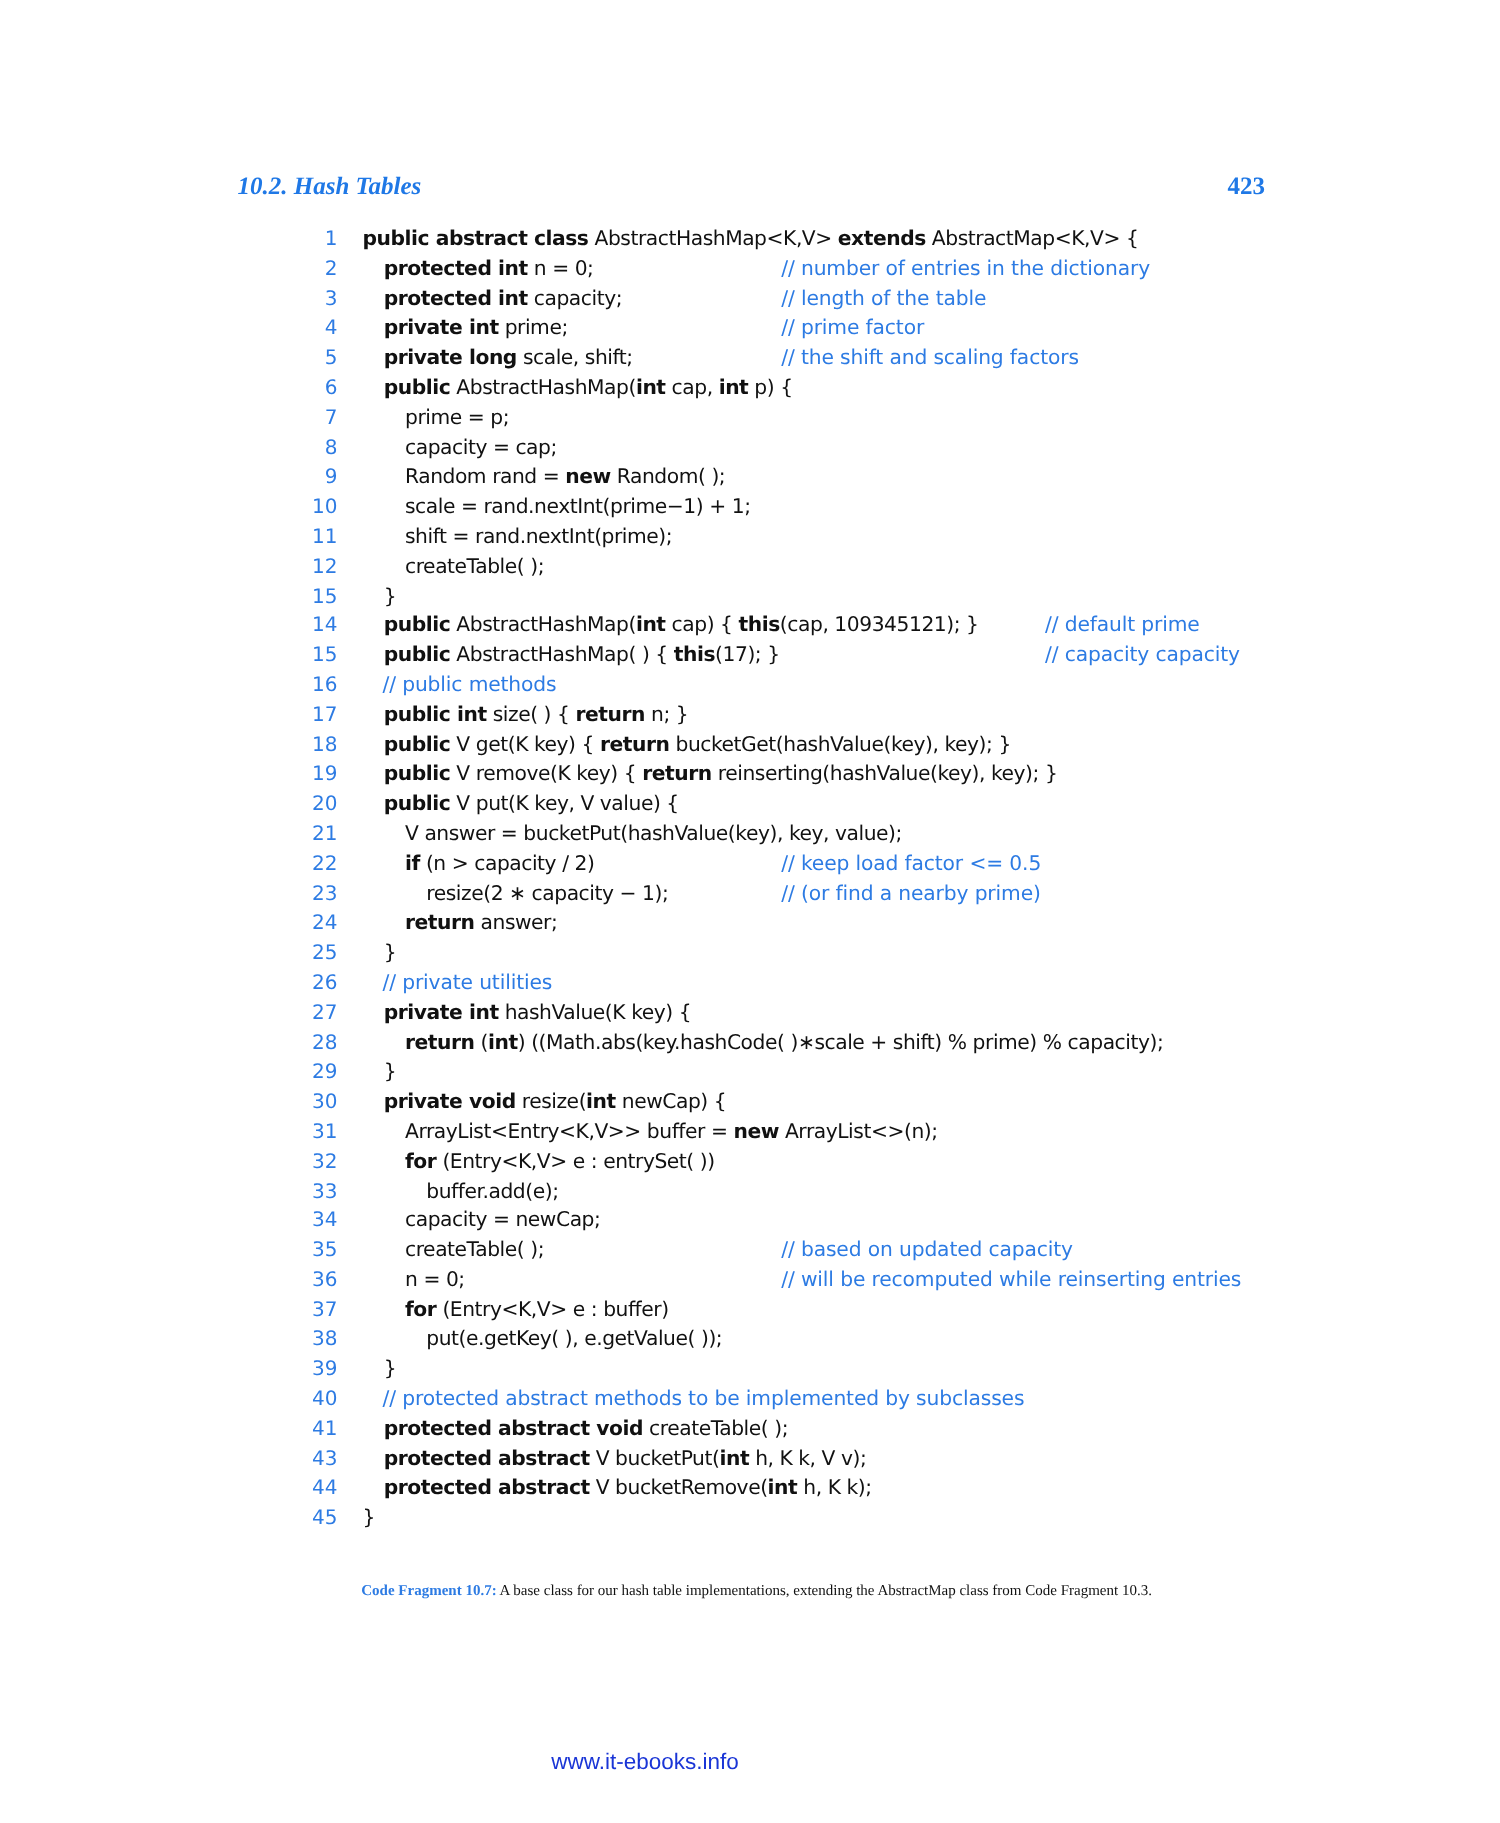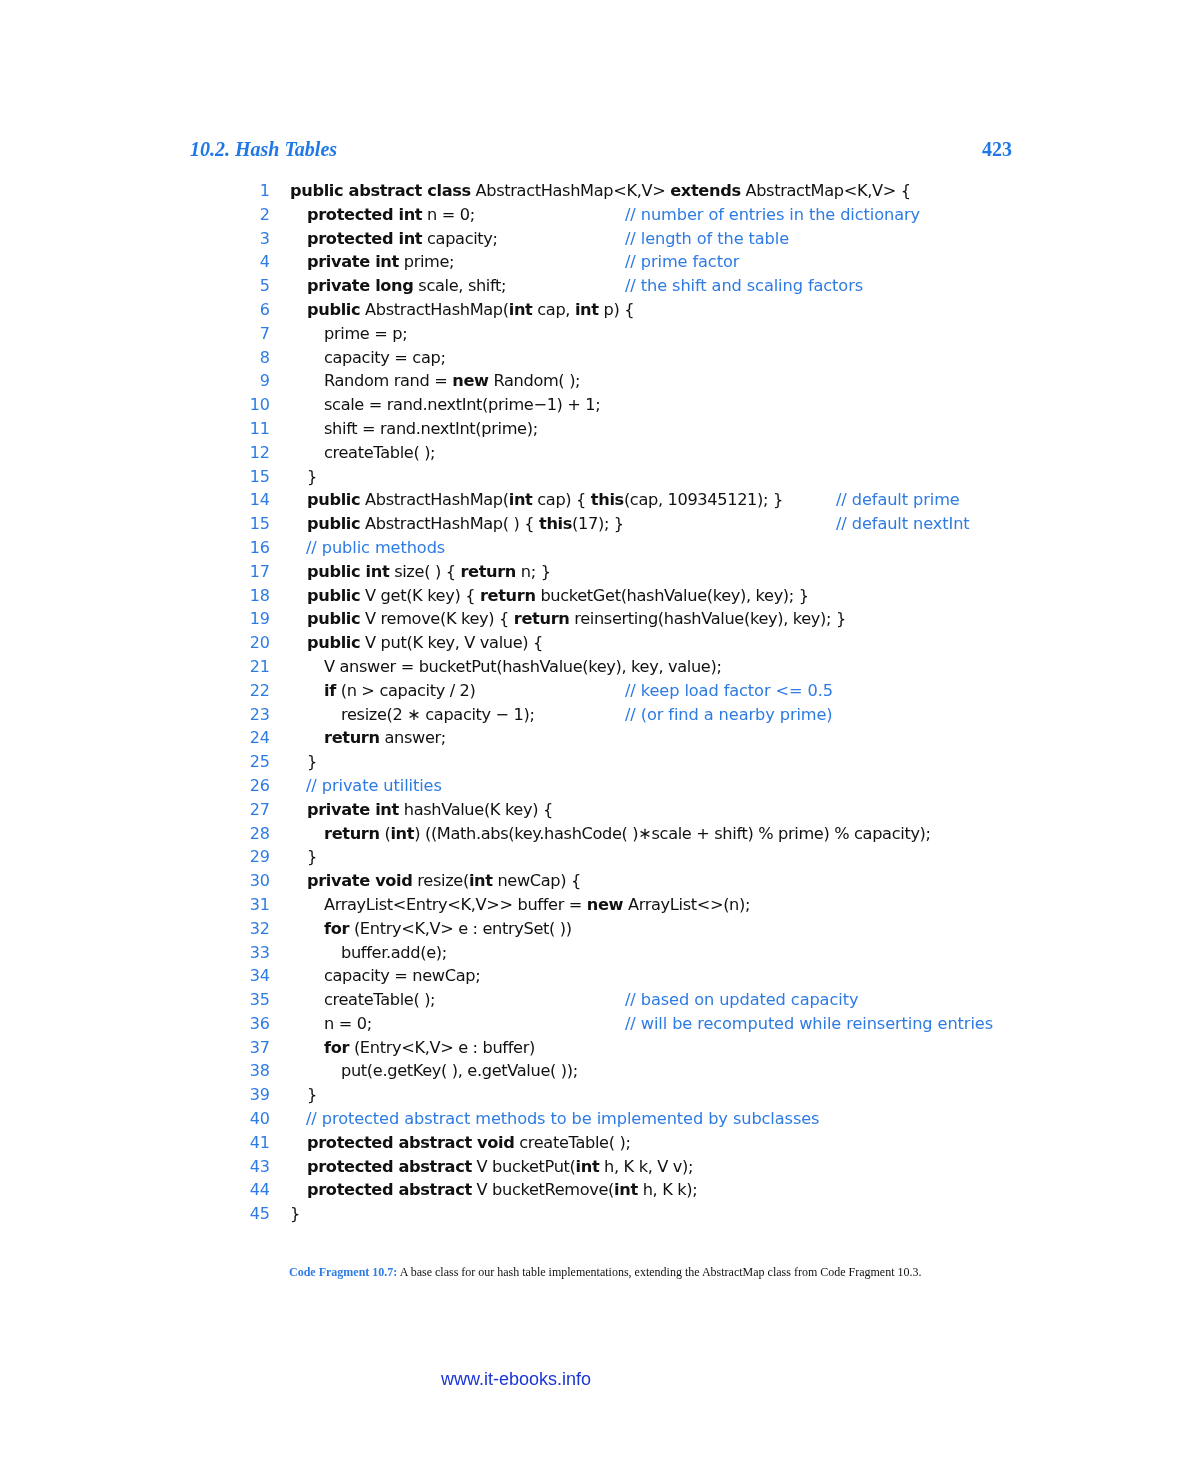--- a/index.html
+++ b/index.html
@@ -14,21 +14,21 @@
   .line { position: relative; height: 23.8px; line-height: 23.8px; white-space: pre; }
   .ln { position: absolute; left: 0; width: 30px; text-align: right; color: #2d7be3;
         font-size: 16px; }
   .txt { position: absolute; left: 50px; letter-spacing: -0.35px; }
   .cm { position: absolute; color: #2d7be3; letter-spacing: -0.1px; }
   b { font-weight: bold; }
   .caption { position: absolute; top: 1258px; left: 289px; width: 725px;
              font-family: "Liberation Serif", serif; font-size: 12px; line-height: 28px;
              color: #111; text-align: justify; }
   .caption .lbl { color: #2d7be3; font-weight: bold; }
-  .footer { position: absolute; top: 1369px; left: 0; width: 1032px; text-align: center;
+  .footer { position: absolute; top: 1399px; left: 0; width: 1032px; text-align: center;
             font-family: "Liberation Sans", sans-serif; font-size: 18px; color: #1a35d6; }
 </style>
 </head>
 <body>
 
 <div class="hdr">
   <span class="title">10.2.  Hash Tables</span>
   <span class="pg">423</span>
 </div>
 
@@ -40,21 +40,21 @@
     <div class="line"><span class="ln">5</span><span class="txt" style="left: 67px;"><b>private long</b><span> scale, shift;</span></span><span class="cm" style="left: 385px;">// the shift and scaling factors</span></div>
     <div class="line"><span class="ln">6</span><span class="txt" style="left: 67px;"><b>public</b><span> AbstractHashMap(</span><b>int</b><span> cap, </span><b>int</b><span> p) {</span></span></div>
     <div class="line"><span class="ln">7</span><span class="txt" style="left: 84px;"><span>prime = p;</span></span></div>
     <div class="line"><span class="ln">8</span><span class="txt" style="left: 84px;"><span>capacity = cap;</span></span></div>
     <div class="line"><span class="ln">9</span><span class="txt" style="left: 84px;"><span>Random rand = </span><b>new</b><span> Random( );</span></span></div>
     <div class="line"><span class="ln">10</span><span class="txt" style="left: 84px; text-align: center;"><span>scale = rand.nextInt(prime−1) + 1;</span></span></div>
     <div class="line"><span class="ln">11</span><span class="txt" style="left: 84px;"><span>shift = rand.nextInt(prime);</span></span></div>
     <div class="line"><span class="ln">12</span><span class="txt" style="left: 84px;"><span>createTable( );</span></span></div>
     <div class="line"><span class="ln">15</span><span class="txt" style="left: 67px;"><span>}</span></span></div>
     <div class="line"><span class="ln">14</span><span class="txt" style="left: 67px;"><b>public</b><span> AbstractHashMap(</span><b>int</b><span> cap) { </span><b>this</b><span>(cap, 109345121); }</span></span><span class="cm" style="left: 596px;">// default prime</span></div>
-    <div class="line"><span class="ln">15</span><span class="txt" style="left: 67px;"><b>public</b><span> AbstractHashMap( ) { </span><b>this</b><span>(17); }</span></span><span class="cm" style="left: 596px;">// default nextInt</span></div>
+    <div class="line"><span class="ln">15</span><span class="txt" style="left: 67px;"><b>public</b><span> AbstractHashMap( ) { </span><b>this</b><span>(17); }</span></span><span class="cm" style="left: 596px;">// capacity capacity</span></div>
     <div class="line"><span class="ln">16</span><span class="txt" style="left: 67px;"></span><span class="cm" style="left: 66px;">// public methods</span></div>
     <div class="line"><span class="ln">17</span><span class="txt" style="left: 67px;"><b>public int</b><span> size( ) { </span><b>return</b><span> n; }</span></span></div>
     <div class="line"><span class="ln">18</span><span class="txt" style="left: 67px;"><b>public</b><span> V get(K key) { </span><b>return</b><span> bucketGet(hashValue(key), key); }</span></span></div>
     <div class="line"><span class="ln">19</span><span class="txt" style="left: 67px;"><b>public</b><span> V remove(K key) { </span><b>return</b><span> reinserting(hashValue(key), key); }</span></span></div>
     <div class="line"><span class="ln">20</span><span class="txt" style="left: 67px;"><b>public</b><span> V put(K key, V value) {</span></span></div>
     <div class="line"><span class="ln">21</span><span class="txt" style="left: 84px;"><span>V answer = bucketPut(hashValue(key), key, value);</span></span></div>
     <div class="line"><span class="ln">22</span><span class="txt" style="left: 84px;"><b>if</b><span> (n &gt; capacity / 2)</span></span><span class="cm" style="left: 385px;">// keep load factor &lt;= 0.5</span></div>
     <div class="line"><span class="ln">23</span><span class="txt" style="left: 101px;"><span>resize(2 ∗ capacity − 1);</span></span><span class="cm" style="left: 385px;">// (or find a nearby prime)</span></div>
     <div class="line"><span class="ln">24</span><span class="txt" style="left: 84px;"><b>return</b><span> answer;</span></span></div>
     <div class="line"><span class="ln">25</span><span class="txt" style="left: 67px;"><span>}</span></span></div>

